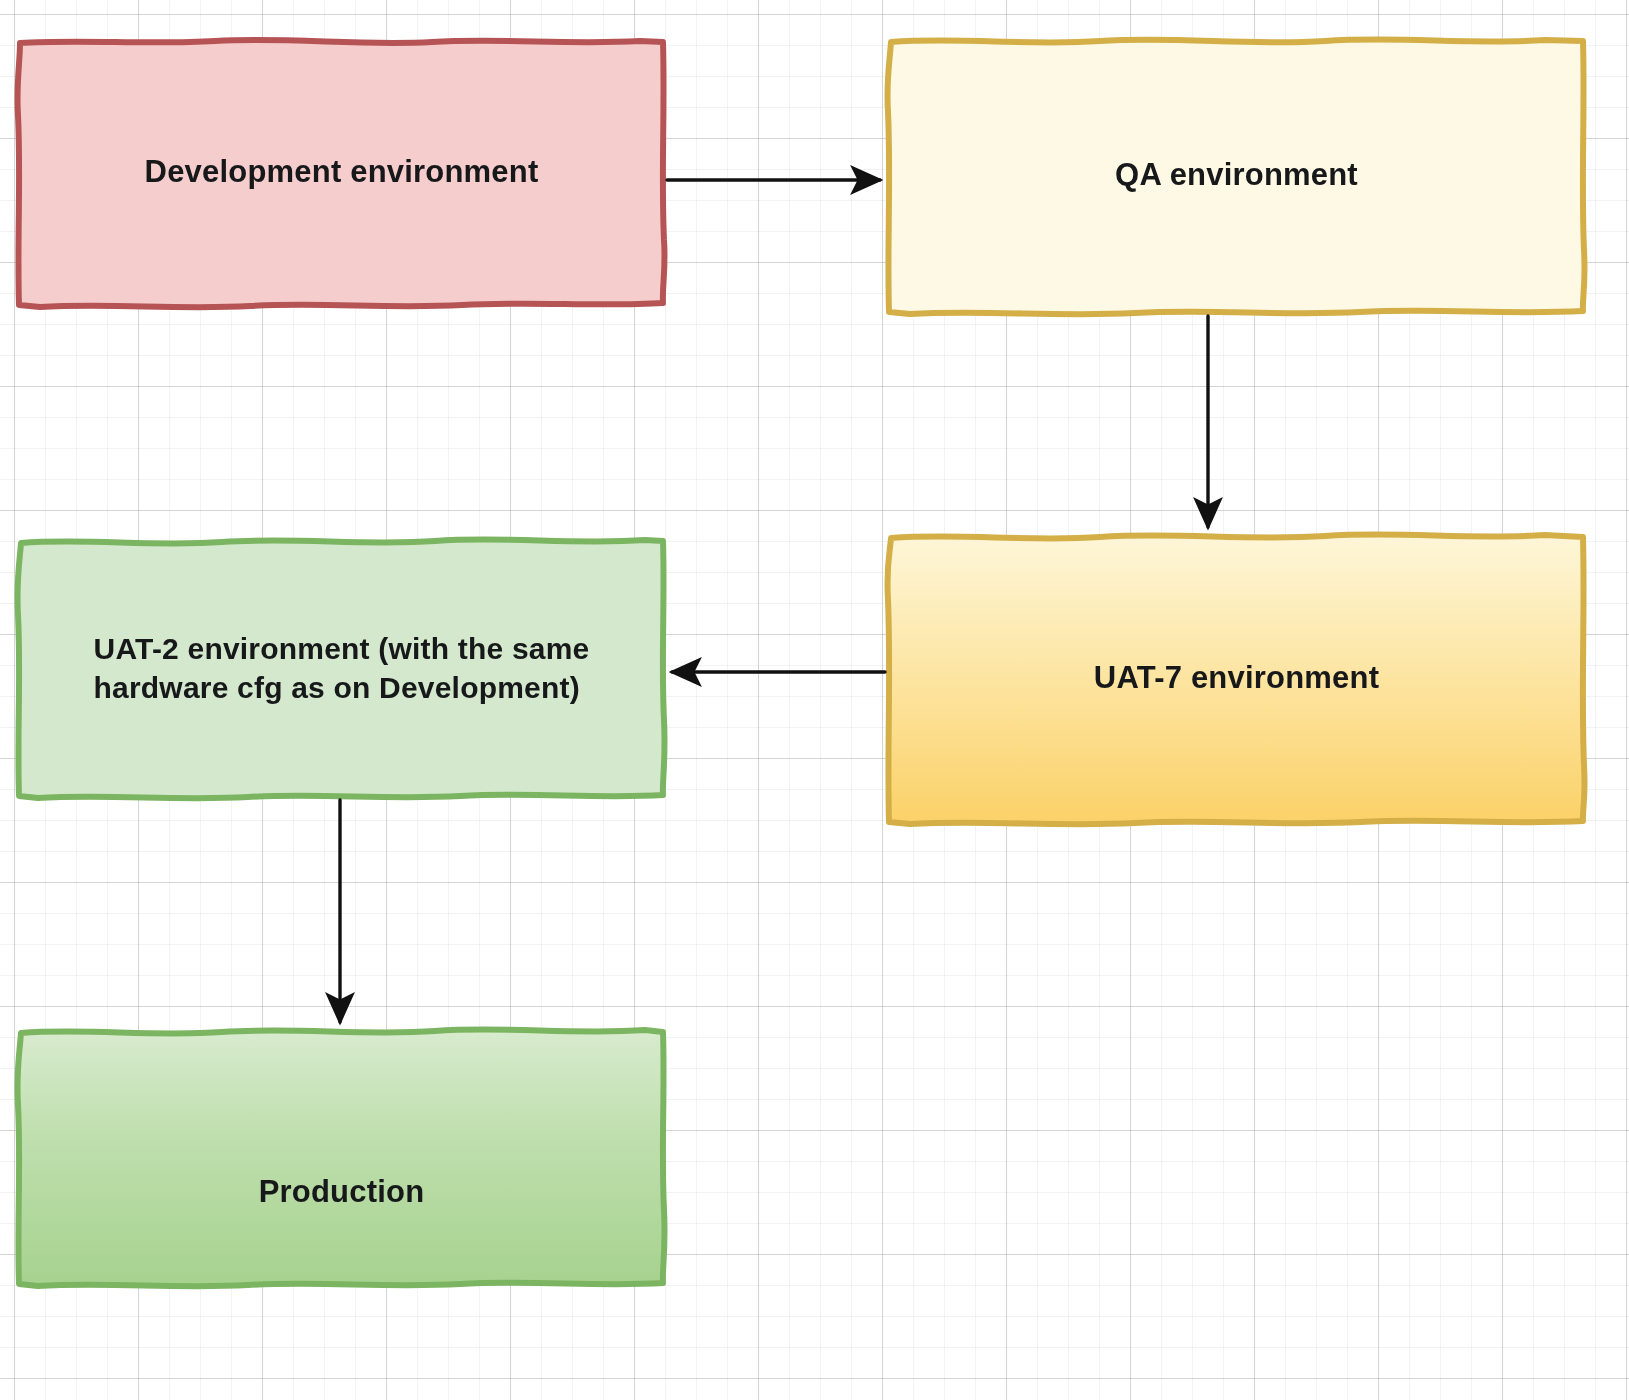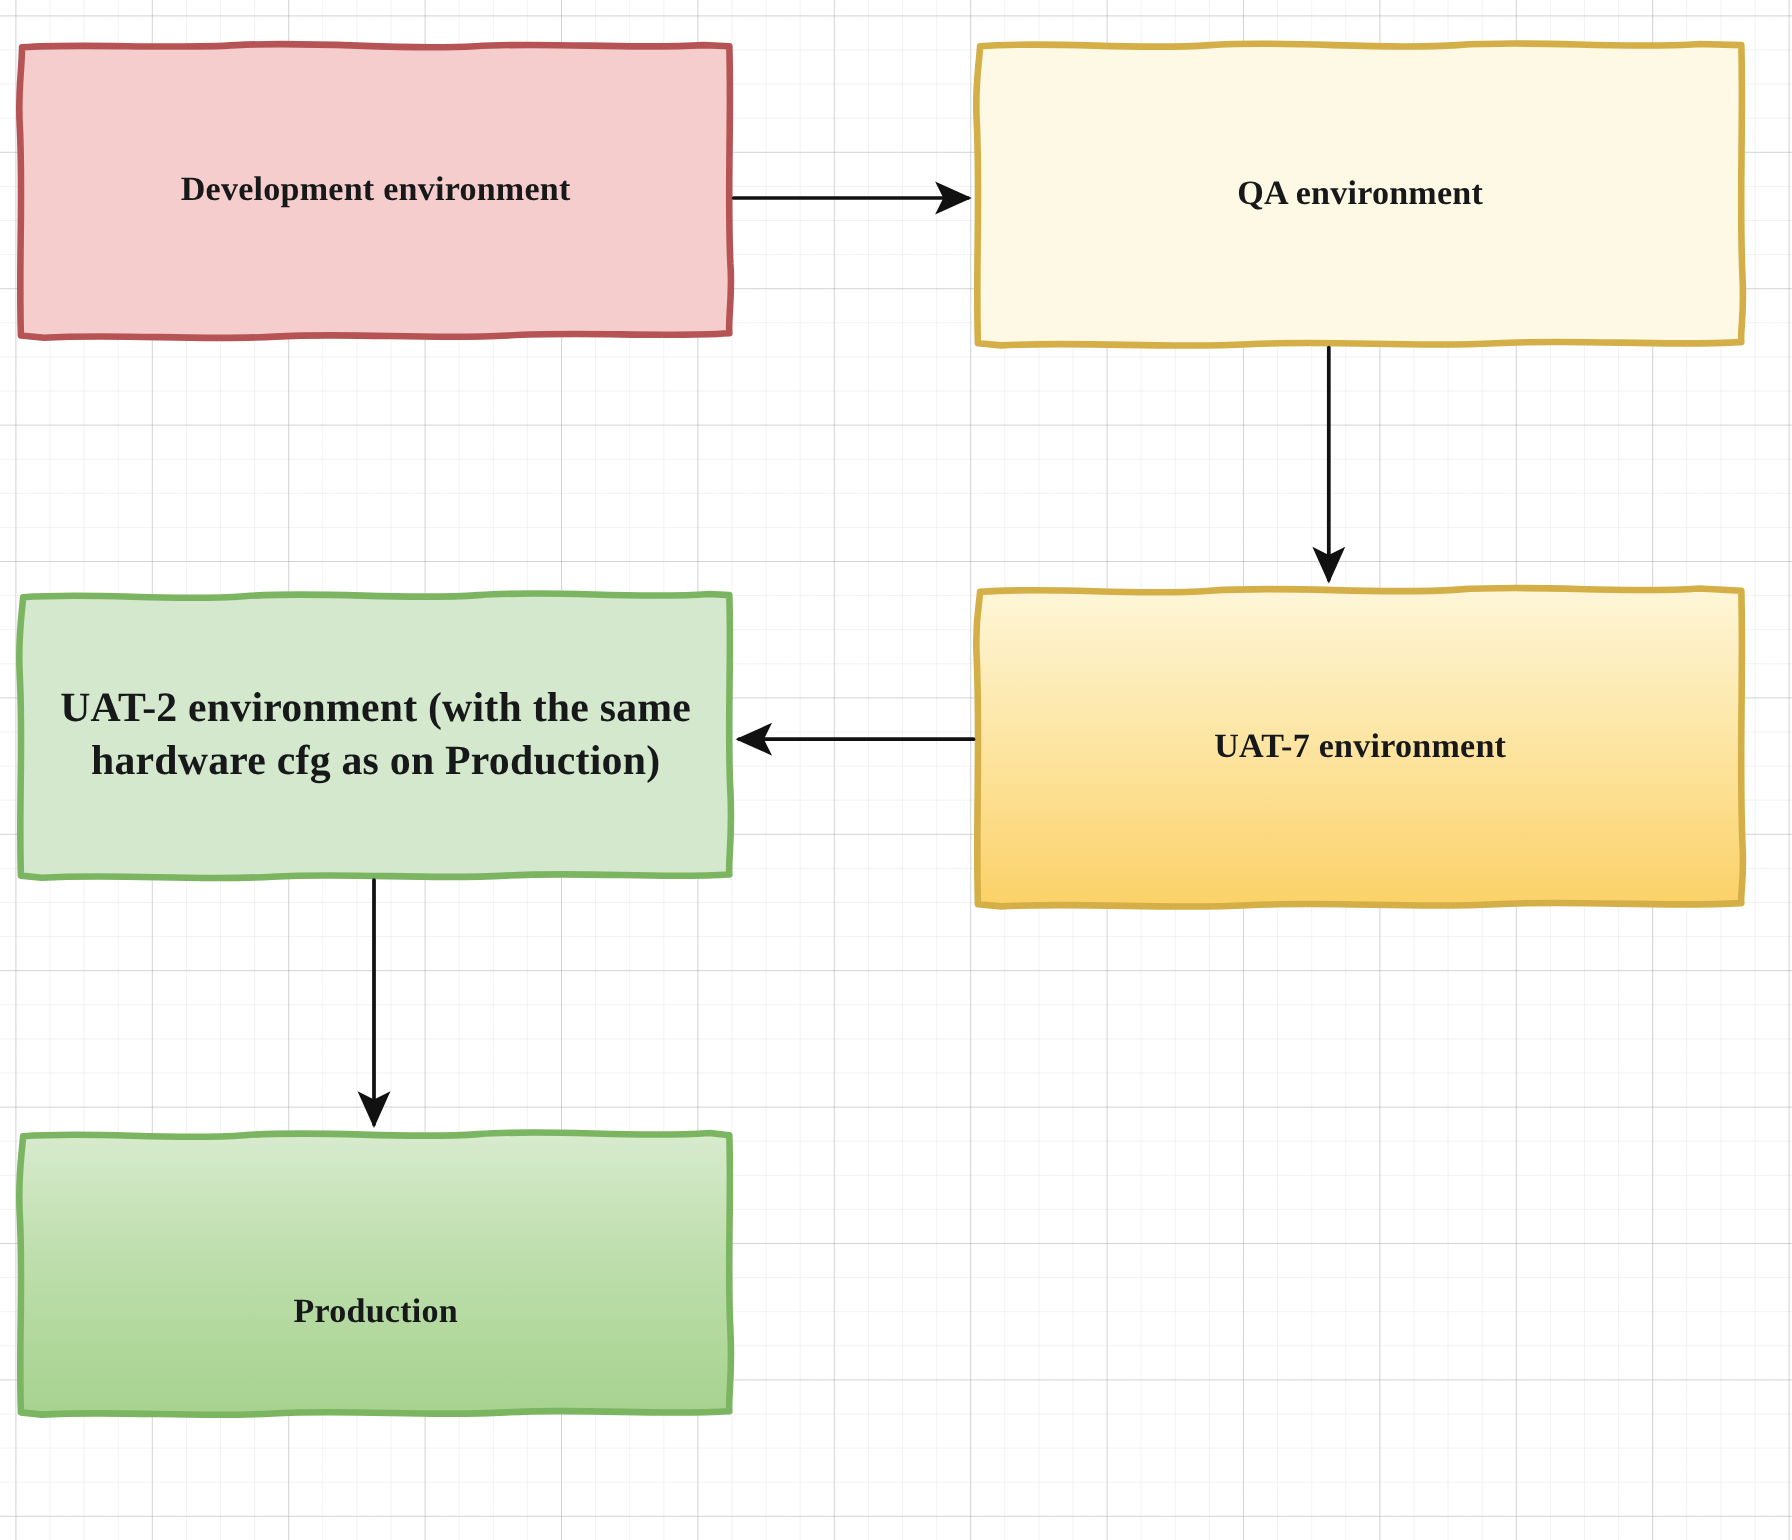--- a/index.html
+++ b/index.html
@@ -37,32 +37,31 @@
     width: 1629px;
     height: 1400px;
   }
 
   
   .node-label {
     position: absolute;
     display: flex;
     align-items: center;
     justify-content: center;
-    text-align: center;
     color: #17181a;
-    font-family: Liberation Serif, serif;
+    font-family: Liberation Sans, sans-serif;
     font-weight: 700;
     letter-spacing: 0.2px;
     line-height: 1.30;
     pointer-events: none;
     -webkit-font-smoothing: antialiased;
   }
 
   .label-lg { font-size: 31px; }
-  .label-md { font-size: 38px; }
+  .label-md { font-size: 30px; }
 </style>
 </head>
 <body>
 
 <div id="canvas">
 
   <svg id="art" viewBox="0 0 1629 1400" xmlns="http://www.w3.org/2000/svg">
     <defs>
       <linearGradient id="gradUat1" x1="0" y1="0" x2="0" y2="1">
         <stop offset="0%" stop-color="#fdf6d8"></stop>
@@ -142,21 +141,21 @@
     </g>
   </svg>
 
   <div class="node-label label-lg" style="left:18px; top:40px; width:647px; height:265px;">Development environment</div>
 
   <div class="node-label label-lg" style="left:888px; top:38px; width:697px; height:275px;">QA environment</div>
 
   <div class="node-label label-md" style="left:28px; top:538px; width:627px; height:260px;">
     <span>
       <span>UAT-2 environment (with the same</span><br>
-      <span>hardware cfg as on Production)</span>
+      <span>hardware cfg as on Development)</span>
     </span>
   </div>
 
   <div class="node-label label-lg" style="left:888px; top:533px; width:697px; height:290px;">UAT-7 environment</div>
 
   <div class="node-label label-lg" style="left:18px; top:1064px; width:647px; height:257px;">Production</div>
 
 </div>
 
 </body></html>

